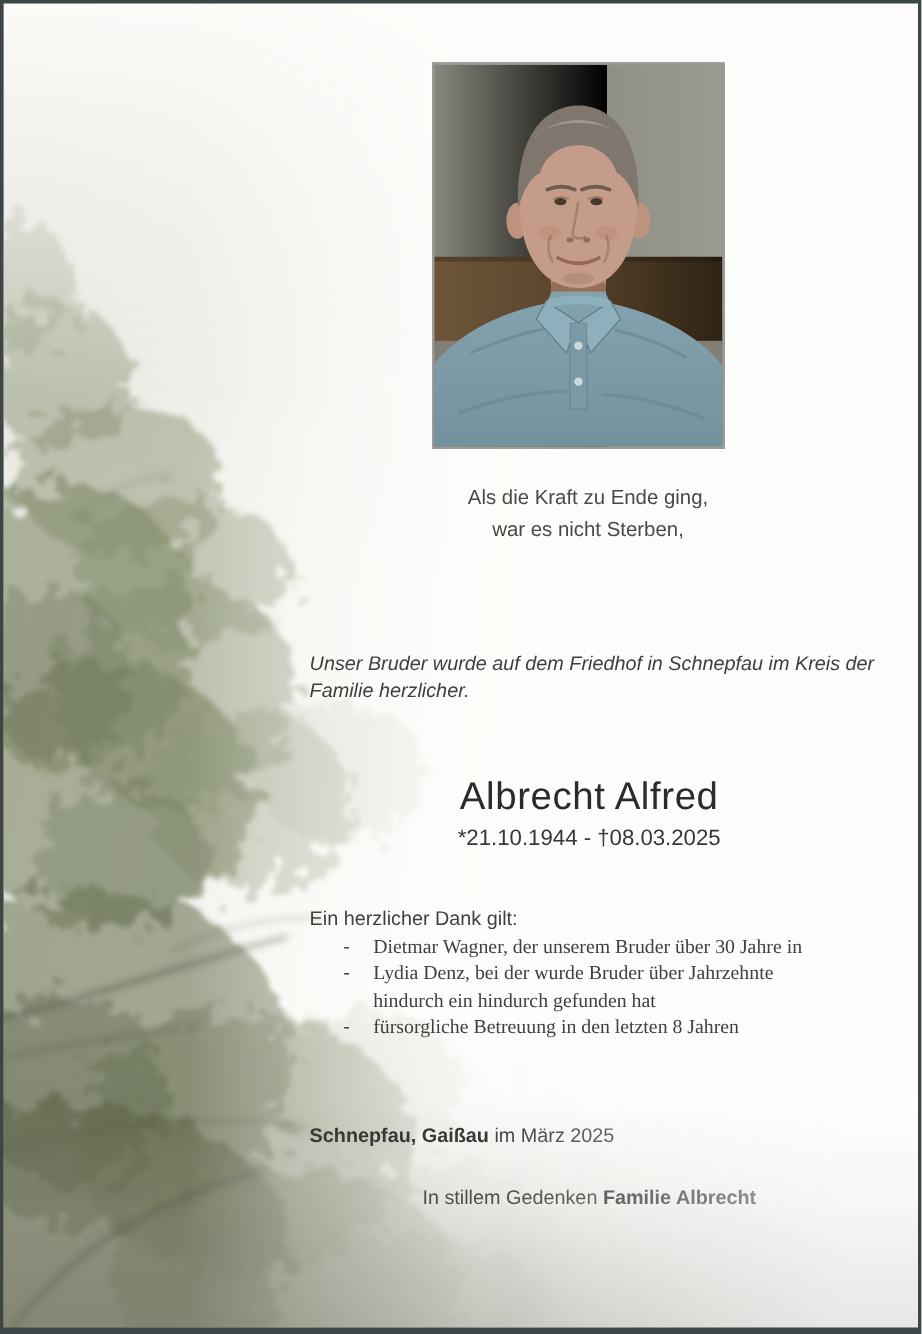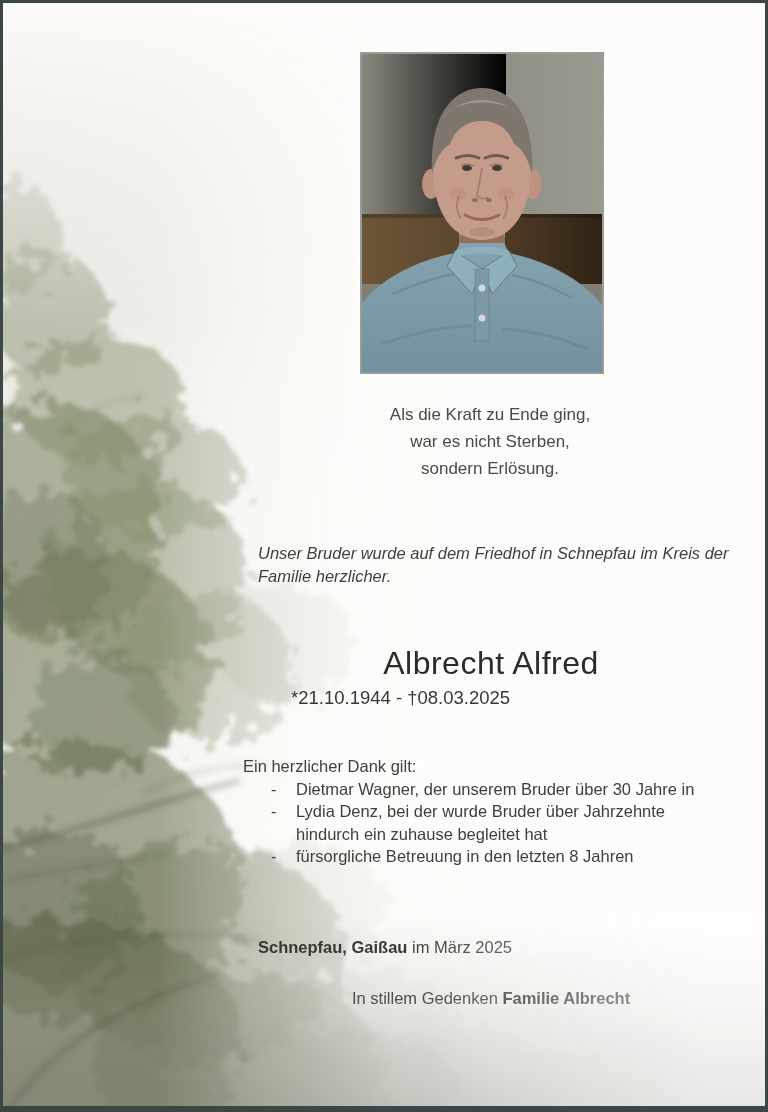--- a/index.html
+++ b/index.html
@@ -34,25 +34,25 @@
     position:absolute;left:357px;top:49px;width:240px;height:318px;
     border:2px solid #9b9b97;
     background:#8e8d83;
     box-shadow:0 0 0 1px rgba(255,255,255,0.5);
   }
   .photo svg{display:block;width:100%;height:100%;}
   .txt{position:absolute;color:#403f3d;}
   .verse{left:287px;top:398px;width:400px;text-align:center;font-size:17px;line-height:27px;color:#4a4947;}
   .burial{left:255px;top:539px;width:505px;font-size:16.5px;line-height:23px;font-style:italic;}
   .name{left:288px;top:642px;width:400px;text-align:center;font-size:32px;line-height:36px;color:#2c2b29;letter-spacing:0.5px;}
-  .dates{left:288px;top:683px;width:400px;text-align:left;font-size:18.5px;line-height:24px;color:#383736;}
-  .thanks{left:240px;top:752px;width:475px;font-size:16.5px;line-height:22.6px;}
+  .dates{left:288px;top:683px;width:400px;text-align:center;font-size:18.5px;line-height:24px;color:#383736;}
+  .thanks{left:255px;top:752px;width:475px;font-size:16.5px;line-height:22.6px;}
   .bullet-item{display:flex;}
   .bullet-item .dash{flex:none;margin-left:28px;width:25px;}
-  .bullet-lines{flex:1;}
+  .bullet-lines{flex:1;font-family:Liberation Serif, serif;}
   .placeline{left:255px;top:933px;width:480px;font-size:16.5px;line-height:23px;}
   .memorial{left:349px;top:984px;width:420px;font-size:16.5px;line-height:23px;}
   .b{font-weight:bold;color:#333230;}
 </style>
 </head>
 <body>
 
 <div class="page">
 
   <svg class="bg-tree" viewBox="0 0 762 1103" preserveAspectRatio="none" aria-hidden="true">
@@ -166,21 +166,20 @@
       <path d="M143,142 Q148,154 141,165" stroke="rgba(120,80,60,0.35)" stroke-width="2" fill="none"></path>
       <ellipse cx="96" cy="140" rx="9" ry="6" fill="rgba(176,96,64,0.15)"></ellipse>
       <ellipse cx="144" cy="140" rx="9" ry="6" fill="rgba(176,96,64,0.15)"></ellipse>
       <ellipse cx="120" cy="178" rx="13" ry="5" fill="rgba(0,0,0,0.08)"></ellipse>
     </svg>
   </div>
 
   <div class="txt verse">
     <div>Als die Kraft zu Ende ging,</div>
     <div>war es nicht Sterben,</div>
-    <div>sondern Erlösung.</div>
   </div>
 
   <div class="txt burial">
     <div>Unser Bruder wurde auf dem Friedhof in Schnepfau im Kreis der</div>
     <div>Familie herzlicher.</div>
   </div>
 
   <div class="txt name">Albrecht Alfred</div>
   <div class="txt dates">*21.10.1944 - †08.03.2025</div>
 
@@ -189,21 +188,21 @@
     <div class="bullet-item">
       <span class="dash">-</span>
       <div class="bullet-lines">
         <div>Dietmar Wagner, der unserem Bruder über 30 Jahre in</div>
       </div>
     </div>
     <div class="bullet-item">
       <span class="dash">-</span>
       <div class="bullet-lines">
         <div>Lydia Denz, bei der wurde Bruder über Jahrzehnte</div>
-        <div>hindurch ein zuhause begleitet hat</div>
+        <div>hindurch ein hindurch gefunden hat</div>
       </div>
     </div>
     <div class="bullet-item">
       <span class="dash">-</span>
       <div class="bullet-lines">
         <div>fürsorgliche Betreuung in den letzten 8 Jahren</div>
       </div>
     </div>
   </div>
 

